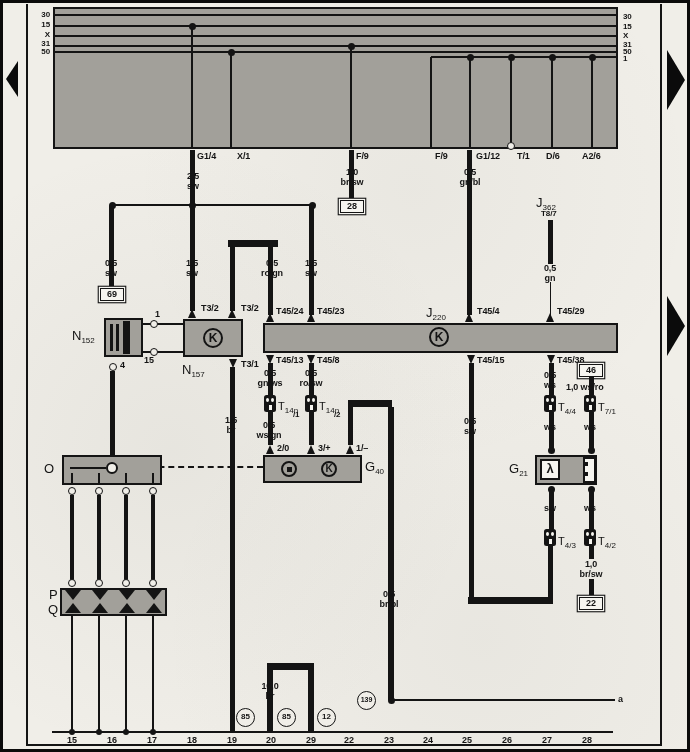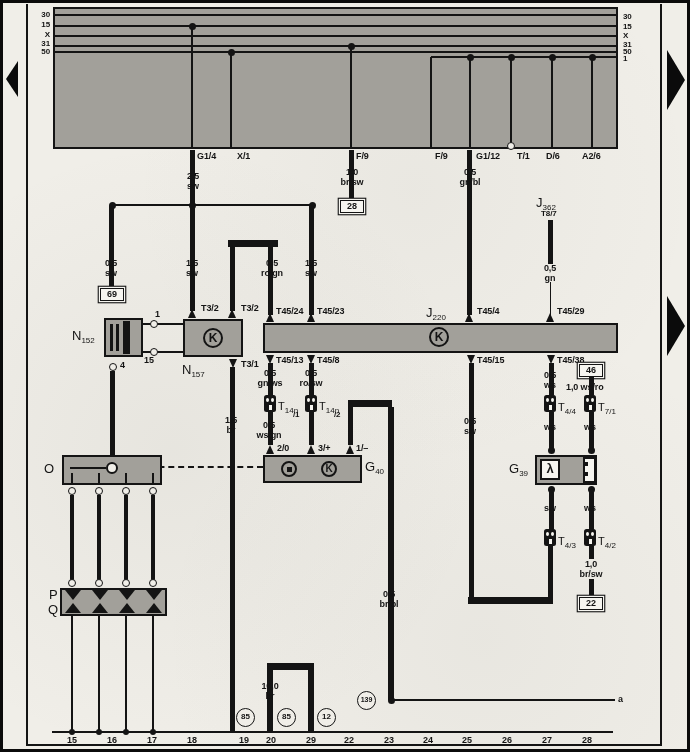--- a/index.html
+++ b/index.html
@@ -266,21 +266,21 @@
   <div class="lbl left" style="left:566px;top:382px">1,0 ws/ro</div>
   <div class="conn" style="left:584px;top:395px"></div>
   <div class="cl small" style="left:598px;top:397px"><span class="b">T</span><span class="s">7/1</span></div>
   <div class="wire" style="left:588.5px;top:412px;width:5px;height:36px"></div>
   <div class="lbl" style="left:579px;top:422px;width:22px">ws</div>
   <div class="dot" style="left:587.5px;top:446.5px;width:7px;height:7px"></div>
 
   <div class="box" style="left:535px;top:455px;width:62px;height:30px"></div>
   <div class="lam" style="left:540px;top:459px;width:20px;height:21px">λ</div>
   <div class="notch" style="left:583px;top:457px;width:13px;height:26px"></div>
-  <div class="cl" style="left:509px;top:459px"><span class="b">G</span><span class="s">39</span></div>
+  <div class="cl" style="left:509px;top:459px"><span class="b">G</span><span class="s">21</span></div>
   <div class="dot" style="left:547.5px;top:485.5px;width:7px;height:7px"></div>
   <div class="dot" style="left:587.5px;top:485.5px;width:7px;height:7px"></div>
 
   <div class="wire" style="left:548.5px;top:489px;width:5px;height:40px"></div>
   <div class="lbl" style="left:539px;top:503px;width:22px">sw</div>
   <div class="conn" style="left:544px;top:529px"></div>
   <div class="cl small" style="left:558px;top:531px"><span class="b">T</span><span class="s">4/3</span></div>
   <div class="wire" style="left:588.5px;top:489px;width:5px;height:40px"></div>
   <div class="lbl" style="left:579px;top:503px;width:22px">ws</div>
   <div class="conn" style="left:584px;top:529px"></div>
@@ -339,21 +339,21 @@
   <div class="lbl" style="left:254px;top:681px;width:32px">10,0
 br</div>
   <div class="circ" style="left:236px;top:708px">85</div>
   <div class="circ" style="left:277px;top:708px">85</div>
   <div class="circ" style="left:317px;top:708px">12</div>
 
   <div class="lbl" style="left:62px;top:735px;width:20px">15</div>
   <div class="lbl" style="left:102px;top:735px;width:20px">16</div>
   <div class="lbl" style="left:142px;top:735px;width:20px">17</div>
   <div class="lbl" style="left:182px;top:735px;width:20px">18</div>
-  <div class="lbl" style="left:234px;top:735px;width:20px">19</div>
+  <div class="lbl" style="left:222px;top:735px;width:20px">19</div>
   <div class="lbl" style="left:261px;top:735px;width:20px">20</div>
   <div class="lbl" style="left:301px;top:735px;width:20px">29</div>
   <div class="lbl" style="left:339px;top:735px;width:20px">22</div>
   <div class="lbl" style="left:379px;top:735px;width:20px">23</div>
   <div class="lbl" style="left:418px;top:735px;width:20px">24</div>
   <div class="lbl" style="left:457px;top:735px;width:20px">25</div>
   <div class="lbl" style="left:497px;top:735px;width:20px">26</div>
   <div class="lbl" style="left:537px;top:735px;width:20px">27</div>
   <div class="lbl" style="left:577px;top:735px;width:20px">28</div>
 

